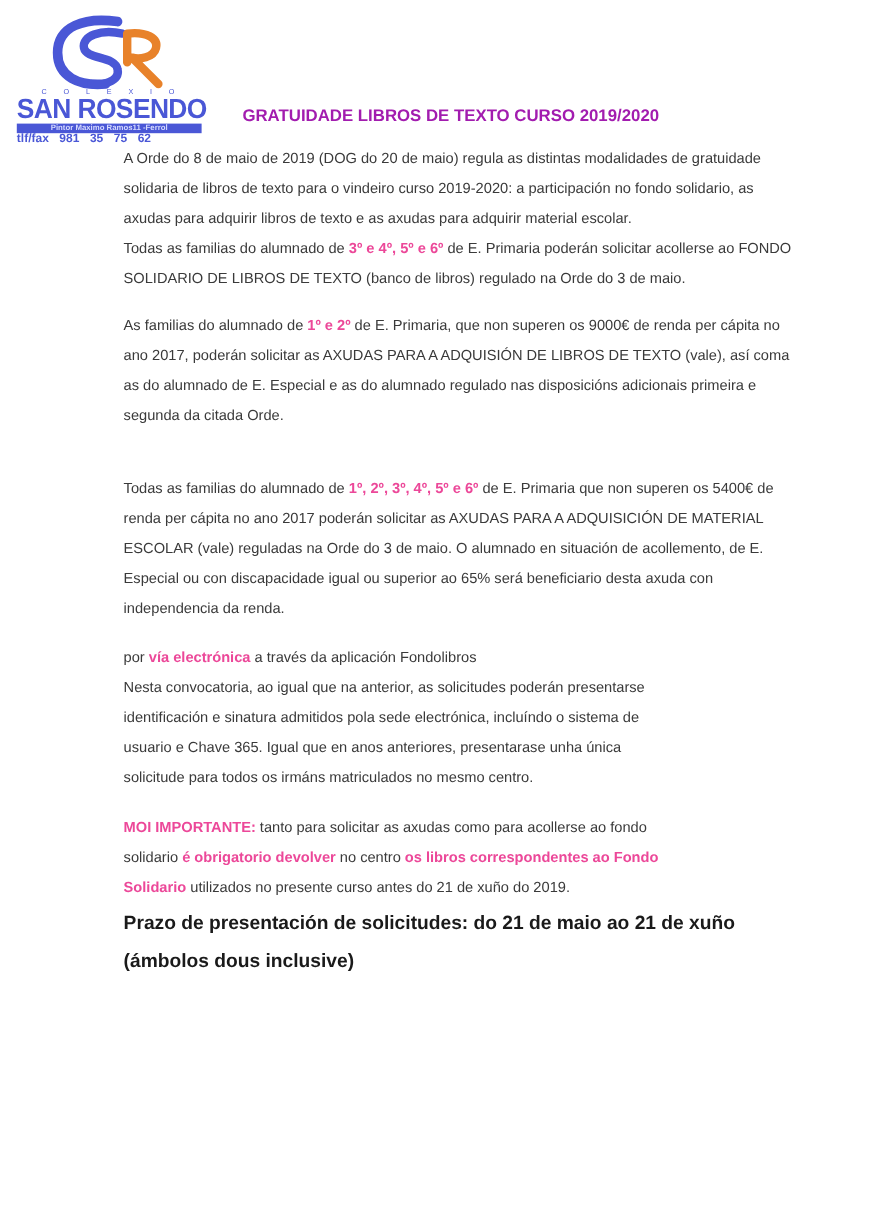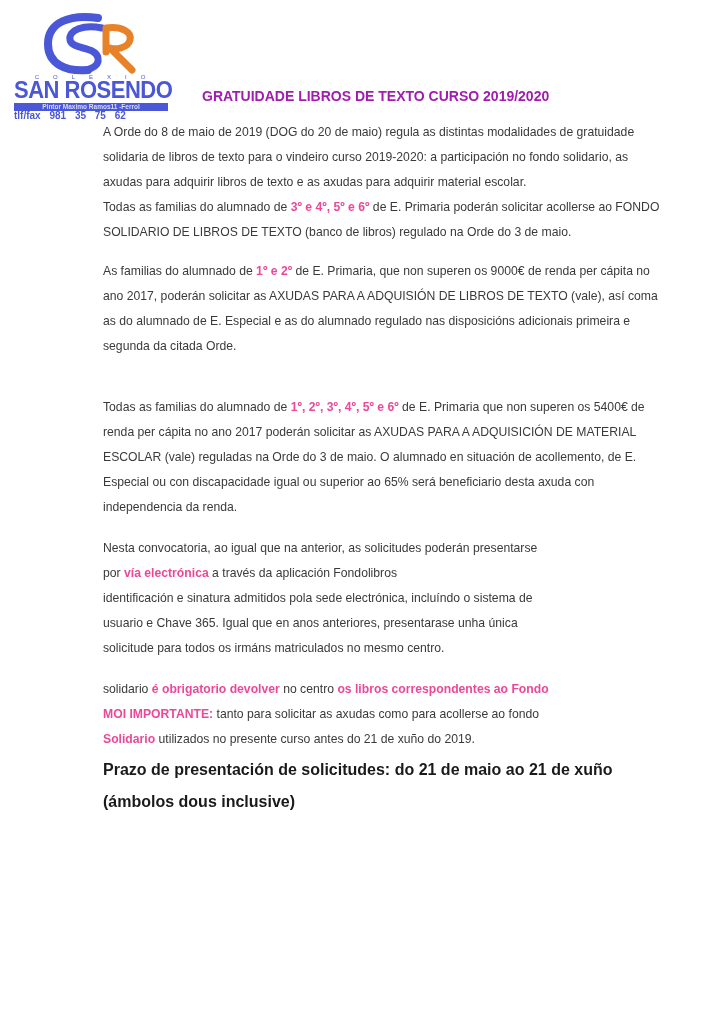--- a/index.html
+++ b/index.html
@@ -140,29 +140,29 @@
 
   <p><span>As familias do alumnado de </span><b>1º e 2º</b><span> de E. Primaria, que non superen os 9000€ de renda per cápita no ano 2017, poderán solicitar as AXUDAS PARA A ADQUISIÓN DE LIBROS DE TEXTO (vale), así coma as do alumnado de E. Especial e as do alumnado regulado nas disposicións adicionais primeira e segunda da citada Orde.</span></p>
 
   <div class="gap-lg"></div>
 
   <p><span>Todas as familias do alumnado de </span><b>1º, 2º, 3º, 4º, 5º e 6º</b><span> de E. Primaria que non superen os 5400€ de renda per cápita no ano 2017 poderán solicitar as AXUDAS PARA A ADQUISICIÓN DE MATERIAL ESCOLAR (vale) reguladas na Orde do 3 de maio. O alumnado en situación de acollemento, de E. Especial ou con discapacidade igual ou superior ao 65% será beneficiario desta axuda con independencia da renda.</span></p>
 
   <div class="gap-md"></div>
 
   <div>
+    <p><span>por </span><b>vía electrónica</b><span> a través da aplicación Fondolibros</span></p>
     <p>Nesta convocatoria, ao igual que na anterior, as solicitudes poderán presentarse</p>
-    <p><span>por </span><b>vía electrónica</b><span> a través da aplicación Fondolibros</span></p>
     <p>identificación e sinatura admitidos pola sede electrónica, incluíndo o sistema de</p>
     <p>usuario e Chave 365. Igual que en anos anteriores, presentarase unha única</p>
     <p>solicitude para todos os irmáns matriculados no mesmo centro.</p>
   </div>
 
   <div class="gap-md"></div>
 
   <div>
+    <p><b>MOI IMPORTANTE:</b><span> tanto para solicitar as axudas como para acollerse ao fondo</span></p>
     <p><span>solidario </span><b>é obrigatorio devolver</b><span> no centro </span><b>os libros correspondentes ao Fondo</b></p>
-    <p><b>MOI IMPORTANTE:</b><span> tanto para solicitar as axudas como para acollerse ao fondo</span></p>
     <p><b>Solidario</b><span> utilizados no presente curso antes do 21 de xuño do 2019.</span></p>
   </div>
 
   <p class="deadline">Prazo de presentación de solicitudes: do 21 de maio ao 21 de xuño (ámbolos dous inclusive)</p>
 </div>
 
 </body></html>

